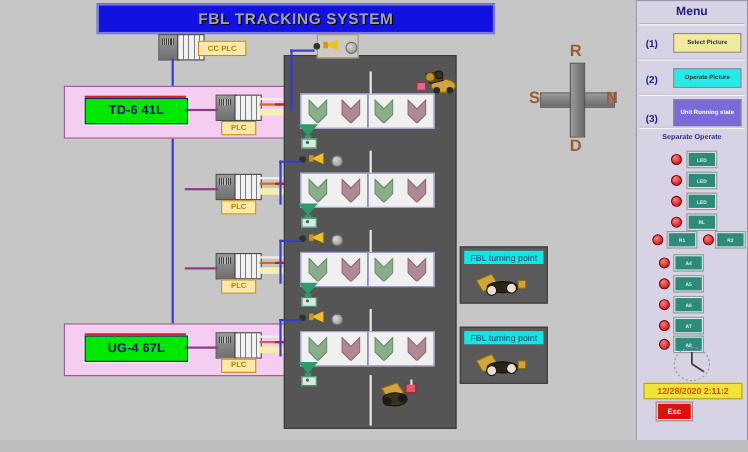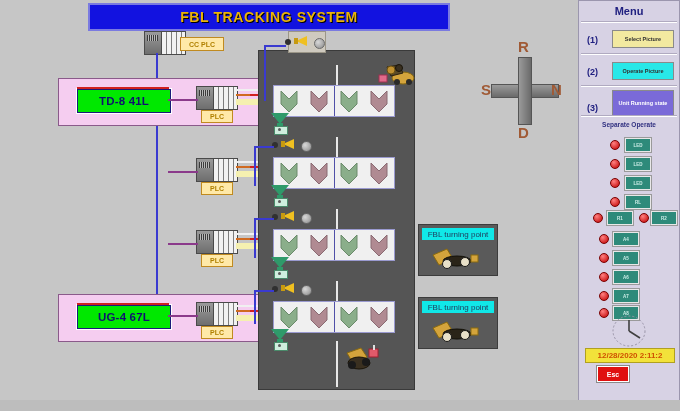--- a/index.html
+++ b/index.html
@@ -6,21 +6,21 @@
   body{font-family:"Liberation Sans",sans-serif;}
   #root{position:relative;width:680px;height:411px;background:#c6c6c6;overflow:hidden;}
 
   
   .title-bar{
     position:absolute;left:88px;top:3px;width:358px;height:24px;
     background:#1212e0;border:2px solid #7a7ae0;
     display:flex;align-items:center;justify-content:center;
   }
   .title-bar span{
-    color:#eab308;font-size:14px;font-weight:bold;letter-spacing:.6px;
+    color:#a3a3a3;font-size:14px;font-weight:bold;letter-spacing:.6px;
     text-shadow:1px 1px 0 #000;
   }
 
   
   .row-panel{
     position:absolute;left:58px;width:208px;height:46px;
     background:#f5cdf0;border:1px solid #8a5a8a;
   }
   .tag{
     position:absolute;left:18px;top:10px;width:92px;height:22px;
@@ -163,21 +163,21 @@
     <div class="plc-cards"></div>
   </div>
   <div class="plc-label" style="left:180px;top:37px;width:42px;height:12px;background:#ffe9a8;">
     <span>CC  PLC</span>
   </div>
 
   <div class="wire-v" style="left:156px;top:53px;height:275px;background:#3a3ad0;"></div>
 
   <div class="row-panel" style="top:78px;">
     <div class="tag">
-      <span>TD-8 41L</span>
+      <span>TD-6 41L</span>
     </div>
   </div>
   <div class="plc-unit" style="left:196px;top:86px;">
     <div class="plc-body"></div>
     <div class="plc-cards"></div>
   </div>
   <div class="plc-label" style="left:201px;top:110px;">
     <span>PLC</span>
   </div>
   <div class="wire" style="left:168px;top:99px;width:30px;background:#8b3a8b;"></div>

